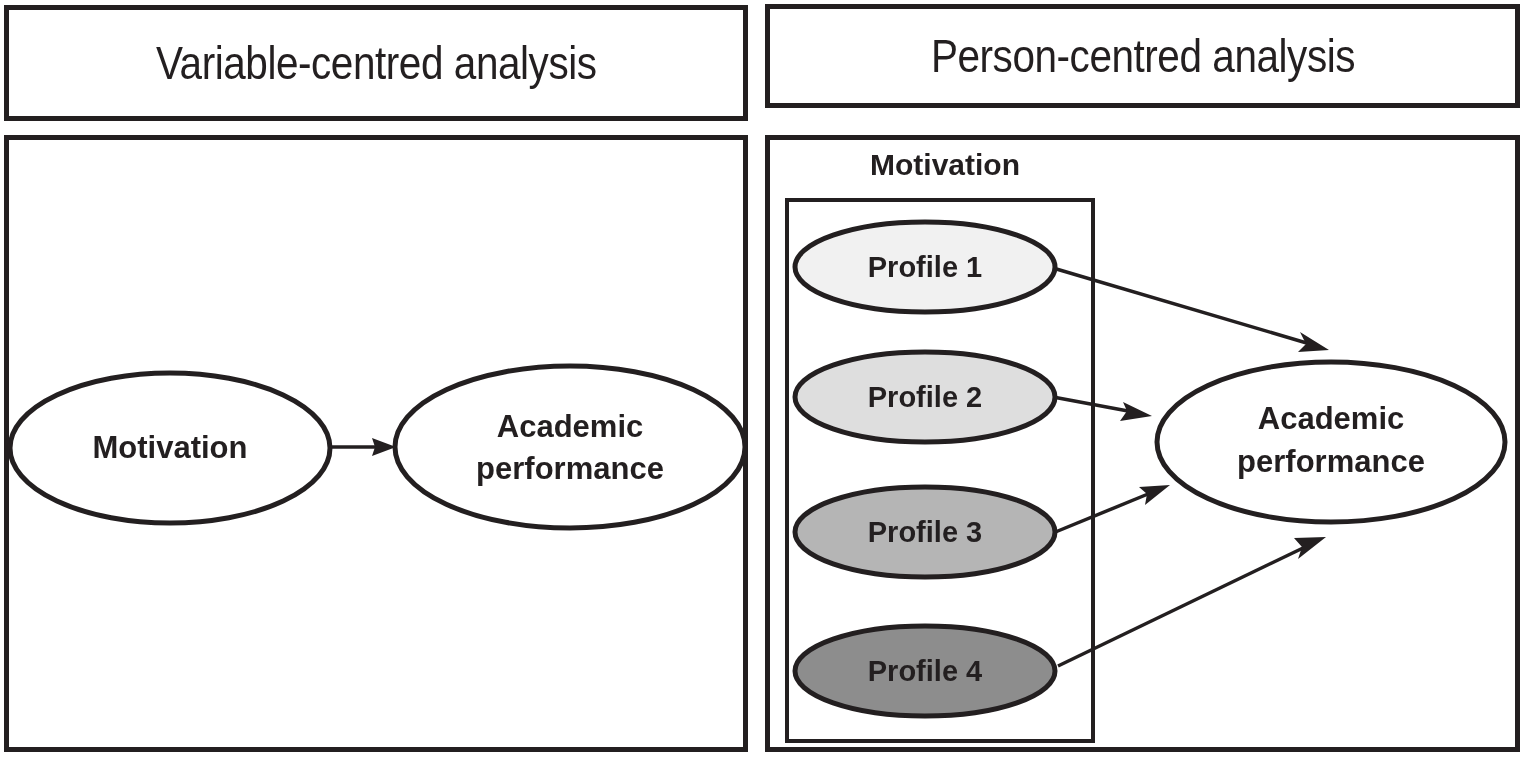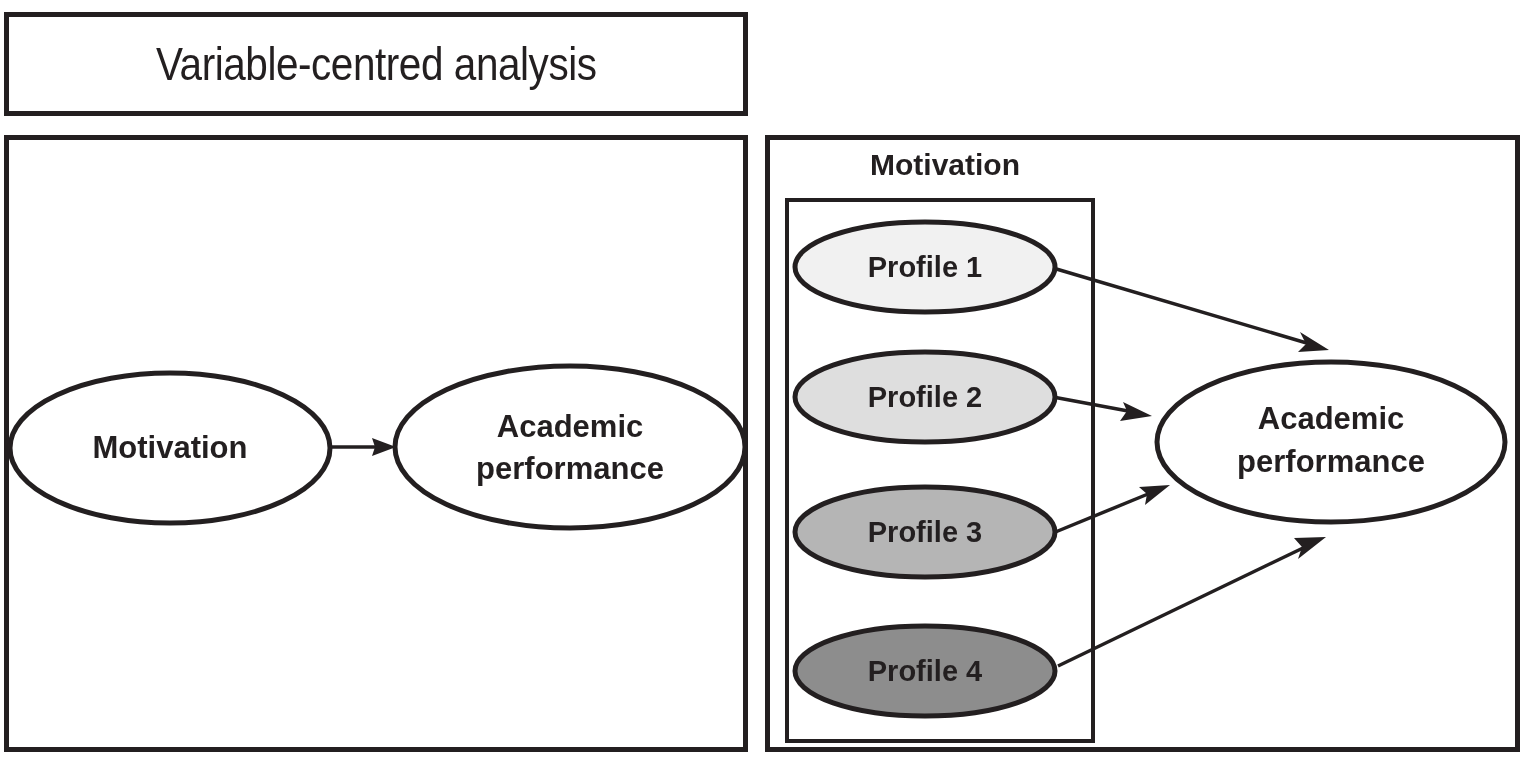--- a/index.html
+++ b/index.html
@@ -34,21 +34,21 @@
     font-size: 46px;
     font-weight: 400;
     color: #231f20;
     letter-spacing: -0.5px;
     transform: scaleX(0.88);
     transform-origin: center center;
     white-space: nowrap;
     line-height: 1;
   }
   
-  #header-left  { left: 4px;   top: 12px;  width: 744px; height: 104px; }
+  #header-left  { left: 4px;   top: 5px;  width: 744px; height: 116px; }
   #header-right { left: 765px; top: 4px;  width: 755px; height: 104px; }
   
   #body-left  { left: 4px;   top: 135px; width: 744px; height: 617px; }
   #body-right { left: 765px; top: 135px; width: 755px; height: 617px; }
 
   
   #motivation-group-box {
     position: absolute;
     left: 785px;
     top: 198px;
@@ -107,20 +107,23 @@
 </style>
 </head>
 <body>
 
 <div class="figure">
 
   <div class="panel-box header-box" id="header-left">
     <div class="header-title">Variable-centred analysis</div>
   </div>
 
+  <div class="panel-box header-box" id="header-right">
+    <div class="header-title">Person-centred analysis</div>
+  </div>
 
   <div class="panel-box" id="body-left"></div>
 
   <div class="panel-box" id="body-right"></div>
 
   <div id="motivation-group-box"></div>
   <div id="motivation-group-label">Motivation</div>
 
   <svg class="canvas" viewBox="0 0 1524 757" width="1524" height="757">
 

